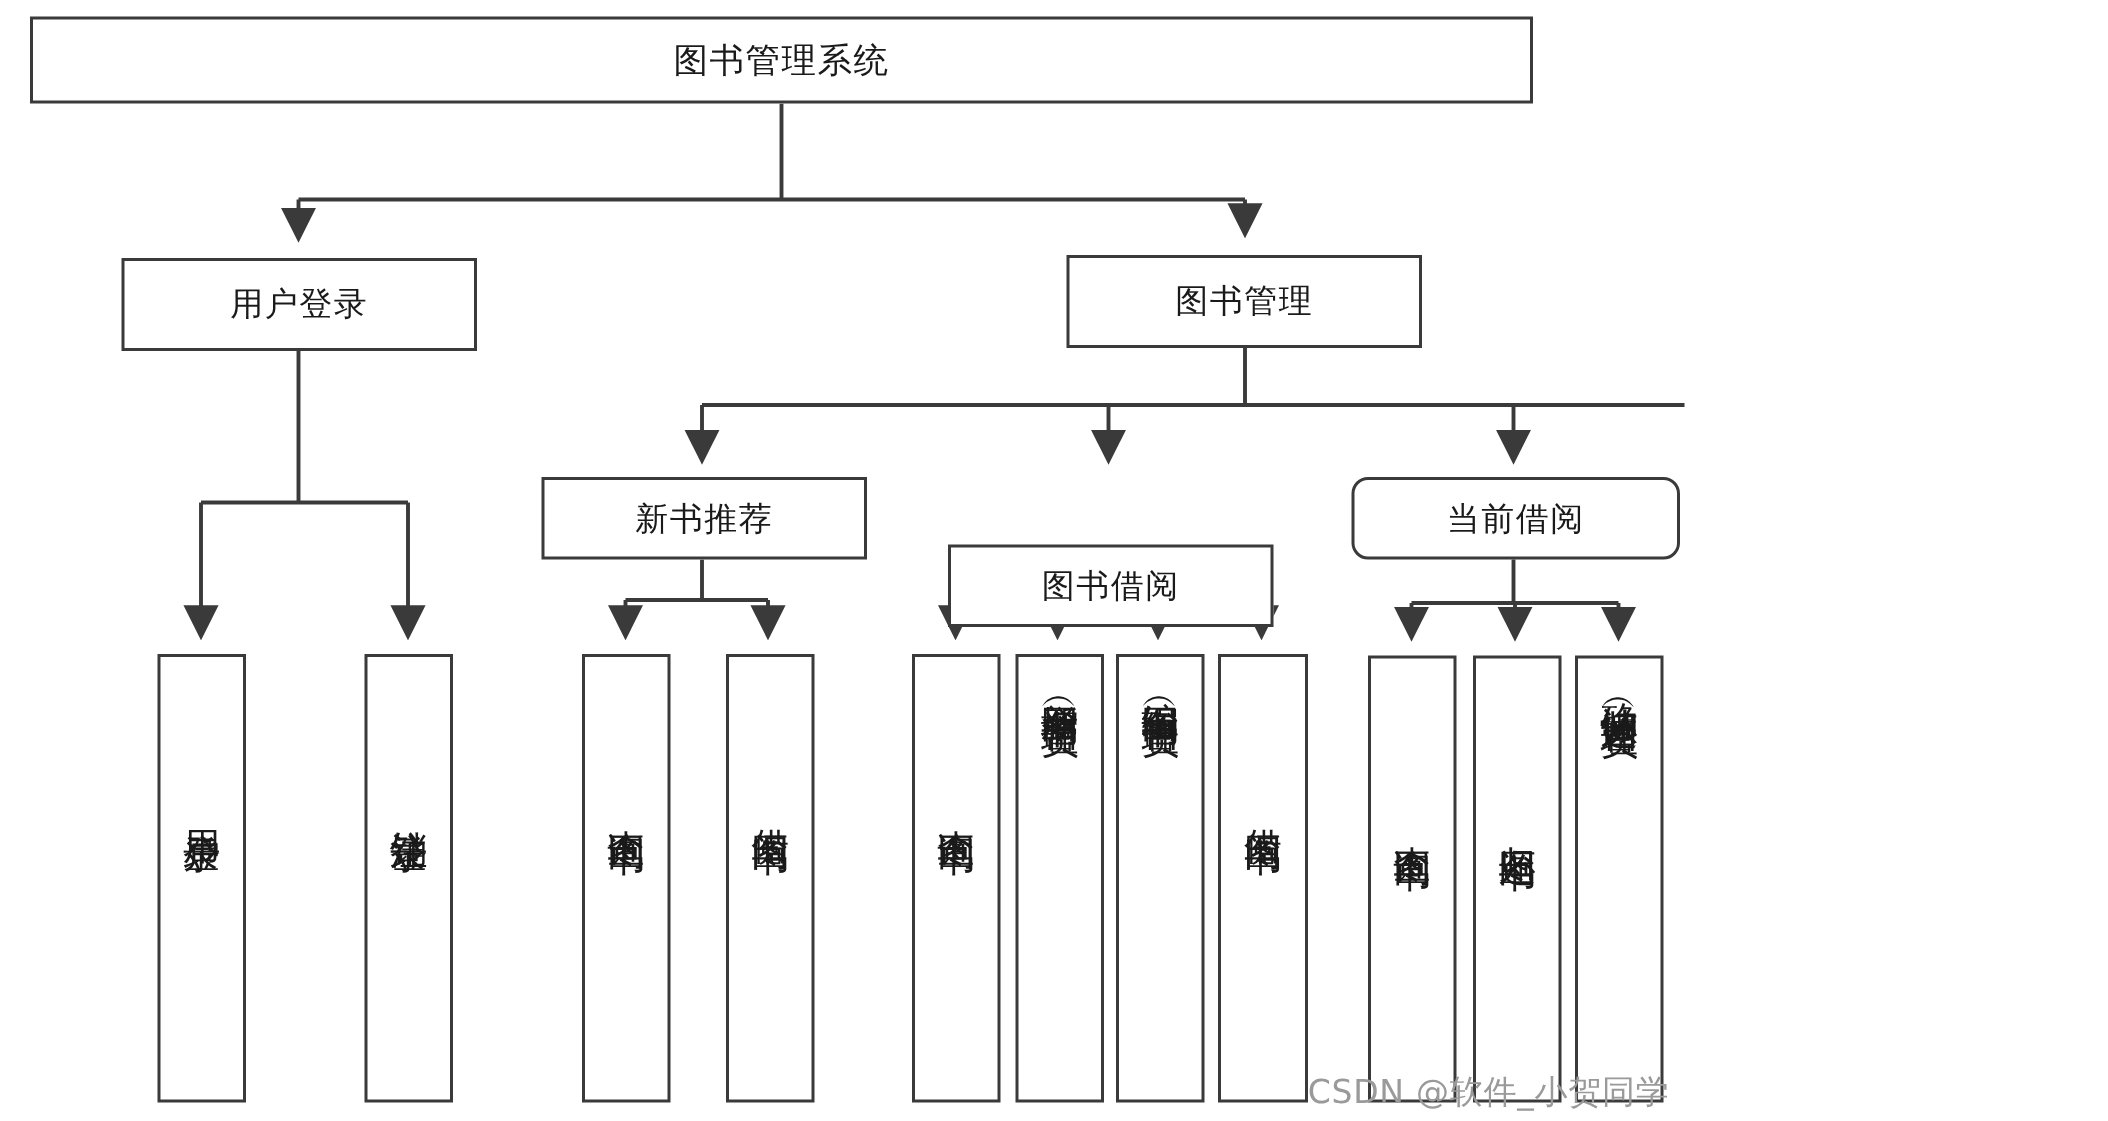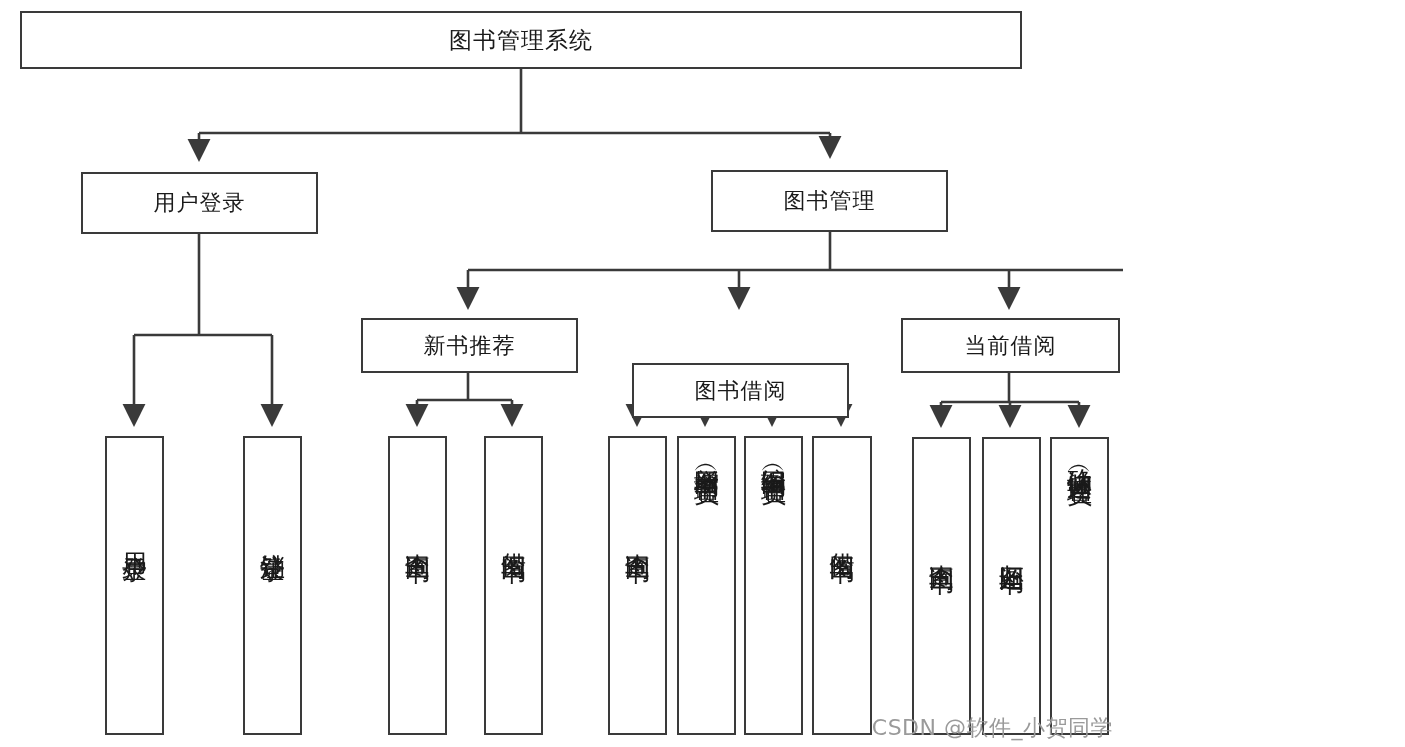--- a/index.html
+++ b/index.html
@@ -144,21 +144,21 @@
   </div>
 
   <div class="node horiz" style="left:361px; top:318px; width:217px; height:55px;">
     <span>新书推荐</span>
   </div>
 
   <div class="node horiz" style="left:632px; top:318px; width:217px; height:55px;margin-top:45px;">
     <span>图书借阅</span>
   </div>
 
-  <div class="node horiz" style="left:901px; top:318px; width:219px; height:55px;">
+  <div class="node horiz" style="left:901px; top:318px; width:219px; height:55px;border-radius:11px;">
     <span>当前借阅</span>
   </div>
 
 
   <div class="node leaf" style="left:105px; top:436px; width:59px; height:299px;">
     <span class="leaf-label shift2">用户登录</span>
   </div>
 
   <div class="node leaf" style="left:243px; top:436px; width:59px; height:299px;">
     <span class="leaf-label shift2">注销登录</span>

